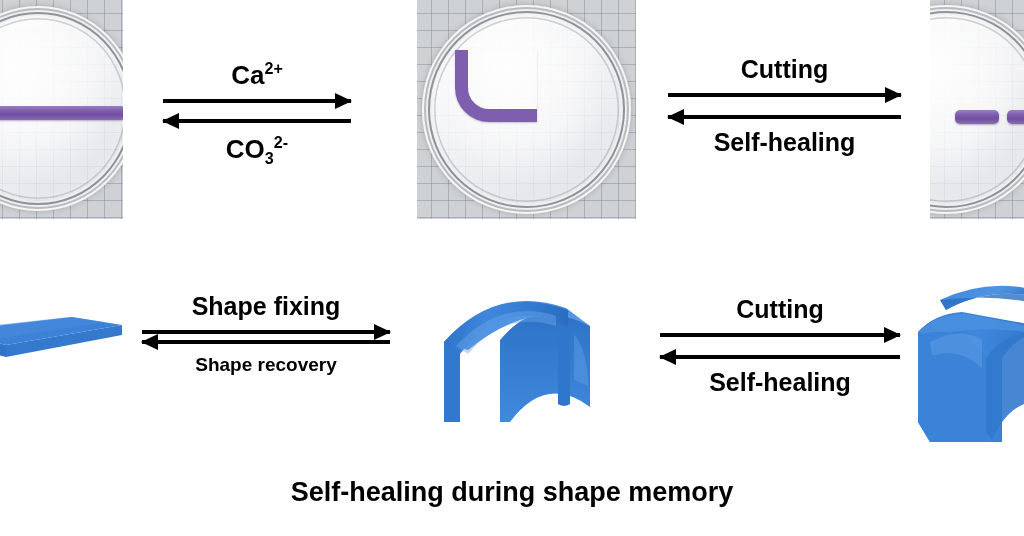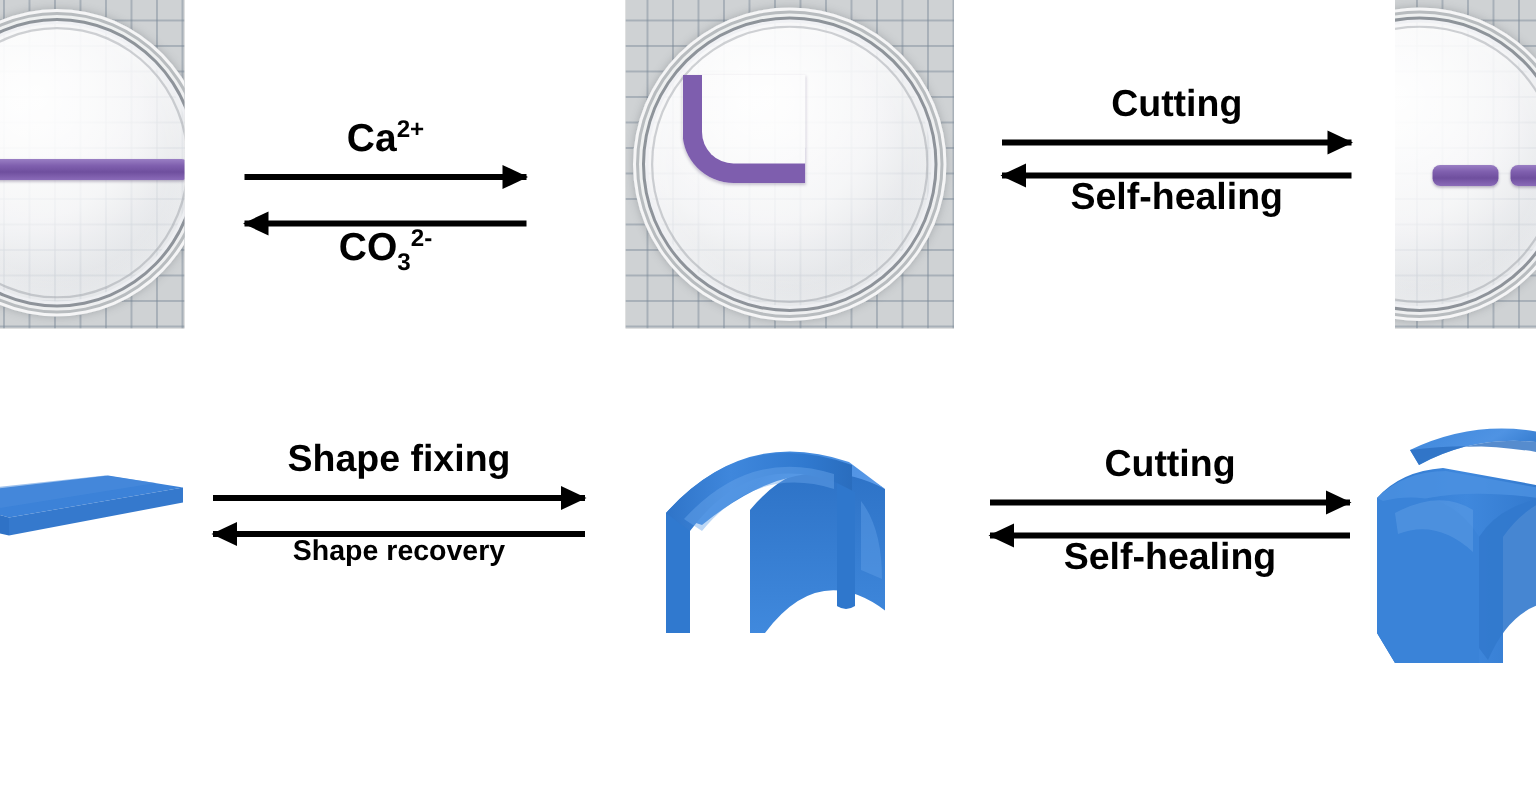--- a/index.html
+++ b/index.html
@@ -97,21 +97,21 @@
   .arrowlabel {
     position: absolute;
     width: 100%;
     text-align: center;
     font-weight: bold;
     color: #000;
     white-space: nowrap;
     line-height: 1;
   }
   .lbl-above { bottom: 100%; margin-bottom: 11px; }
-  .lbl-below { top: 100%; }
+  .lbl-below { top: 100%; margin-top: 11px; }
   .arrowlabel sup, .arrowlabel sub {
     font-size: 0.62em;
     font-weight: bold;
   }
   .arrowlabel sup { vertical-align: super; }
   .arrowlabel sub { vertical-align: sub; }
 
   
   .shape3d { position: absolute; }
   .caption {
@@ -140,21 +140,21 @@
     <div class="rod-bent" style="left:38px; top:50px; width:82px; height:72px;"></div>
   </div>
 
   <div class="photo" style="left:930px; top:0px; width:215px; height:219px;">
     <div class="gridpaper"></div>
     <div class="dish" style="left:-88px; top:5px; width:209px; height:209px;"></div>
     <div class="rod" style="left:25px; top:110px; width:44px; height:14px;"></div>
     <div class="rod" style="left:77px; top:110px; width:44px; height:14px;"></div>
   </div>
 
-  <div class="arrows" style="left:163px; top:116px; width:188px; height:35px;">
+  <div class="arrows" style="left:163px; top:99px; width:188px; height:24px;">
     <div class="arrowline arrow-top">
       <span class="arrowhead-r"></span>
     </div>
     <div class="arrowline arrow-bot">
       <span class="arrowhead-l"></span>
     </div>
     <div class="arrowlabel lbl-above" style="font-size:26px;">
       <span>Ca</span><sup>2+</sup>
     </div>
     <div class="arrowlabel lbl-below" style="font-size:26px;">
@@ -236,21 +236,21 @@
 
     <path d="M18,60 Q36,42 64,42 L152,58 L140,62 Q64,50 28,68 Z" fill="#4b91e1" opacity="0.85"></path>
 
     <path d="M86,86 Q104,58 152,58 L152,130 Q112,122 92,168 L86,160 Z" fill="#3279cd" opacity="0.9"></path>
 
     <path d="M18,60 L18,150 L30,170 L86,170 L86,86 Q66,52 22,62 Z" fill="#3a83d8"></path>
 
     <path d="M30,70 Q60,54 82,68 L82,96 Q58,74 32,84 Z" fill="#68a4e9" opacity="0.4"></path>
   </svg>
 
-  <div class="arrows" style="left:142px; top:330px; width:248px; height:28px;">
+  <div class="arrows" style="left:142px; top:330px; width:248px; height:14px;">
     <div class="arrowline arrow-top">
       <span class="arrowhead-r"></span>
     </div>
     <div class="arrowline arrow-bot">
       <span class="arrowhead-l"></span>
     </div>
     <div class="arrowlabel lbl-above" style="font-size:25px;">Shape fixing</div>
     <div class="arrowlabel lbl-below" style="font-size:19px;">Shape recovery</div>
   </div>
 
@@ -258,14 +258,15 @@
     <div class="arrowline arrow-top">
       <span class="arrowhead-r"></span>
     </div>
     <div class="arrowline arrow-bot">
       <span class="arrowhead-l"></span>
     </div>
     <div class="arrowlabel lbl-above" style="font-size:25px;">Cutting</div>
     <div class="arrowlabel lbl-below" style="font-size:25px;">Self-healing</div>
   </div>
 
+  <div class="caption" style="left:0; top:477px; font-size:27px;">Self-healing during shape memory</div>
 
 </div>
 
 </body></html>

